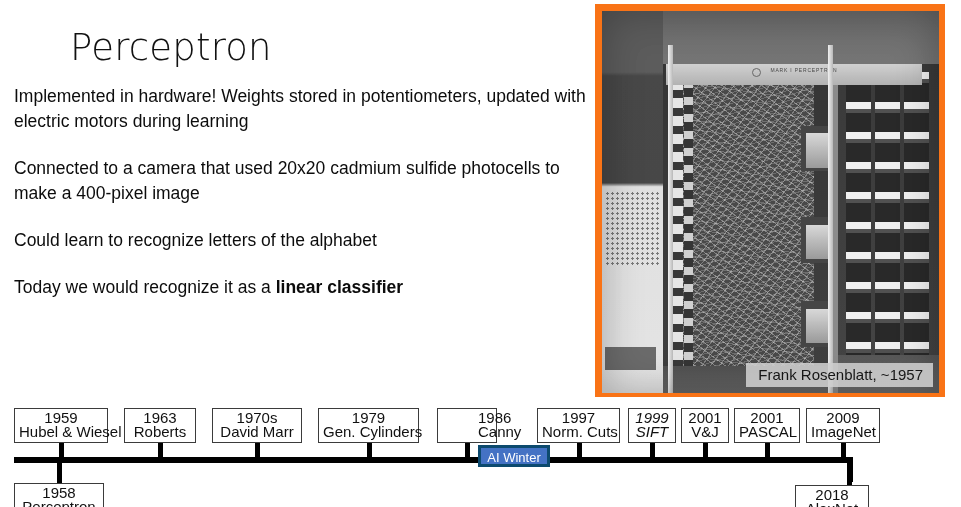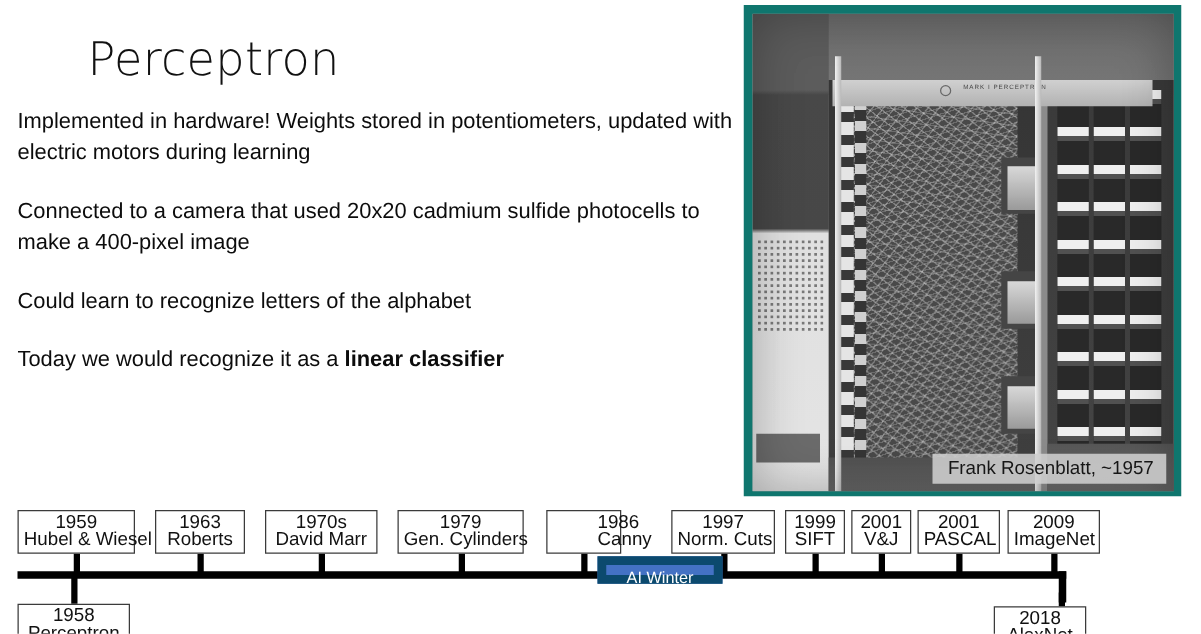--- a/index.html
+++ b/index.html
@@ -27,21 +27,21 @@
     font-size:17.5px; line-height:25px; color:#0c0c0c;
     margin-bottom:22px;
   }
   .para:last-child { margin-bottom:0; }
   .para b { font-weight:bold; }
 
   
   #photo-frame {
     position:absolute; left:595px; top:4px;
     width:350px; height:393px;
-    background:#0f766e;
+    background:#f97316;
     padding:7px 6px 4px 7px;
   }
   #photo {
     position:relative; width:100%; height:100%;
     overflow:hidden;
     background:#8d8a86;
     filter:grayscale(1) contrast(1.05);
   }
   
   .ph-wallTop { position:absolute; left:0; top:0; width:100%; height:17%;
@@ -133,22 +133,22 @@
     font-size:15px; line-height:14px; color:#111;
     font-family:"Liberation Sans", sans-serif;
     white-space:nowrap;
   }
   .tl-box .yr { display:block; }
   .tl-box .lbl { display:block; }
   .tl-stem { position:absolute; width:5px; background:#000; }
 
   #ai-winter {
     position:absolute; left:478px; top:47px;
-    width:100px; height:22px;
-    background:#4472c4; border:7px solid #0c4a6e;
+    width:72px; height:22px;
+    background:#4472c4; border:3px solid #0c4a6e;
     color:#ffffff; font-size:13px; line-height:20px;
     text-align:center; font-family:"Liberation Sans", sans-serif;
   }
 </style>
 </head>
 <body>
 
 <div id="slide-title">Perceptron</div>
 
 <div id="body-text">
@@ -231,21 +231,21 @@
       </div>
       <div class="tl-node">
         <div class="tl-stem" style="left: 577px; top: 43px; height: 18px;"></div>
         <div class="tl-box" style="left: 537px; width: 83px; top: 10px;">
           <span class="yr">1997</span>
           <span class="lbl">Norm. Cuts</span>
         </div>
       </div>
       <div class="tl-node">
         <div class="tl-stem" style="left: 650px; top: 43px; height: 18px;"></div>
-        <div class="tl-box" style="left: 628px; width: 48px; top: 10px;">
+        <div class="tl-box" style="left: 628px; width: 48px; top: 10px; font-style: italic;">
           <span class="yr">1999</span>
           <span class="lbl">SIFT</span>
         </div>
       </div>
       <div class="tl-node">
         <div class="tl-stem" style="left: 703px; top: 43px; height: 18px;"></div>
         <div class="tl-box" style="left: 681px; width: 48px; top: 10px;">
           <span class="yr">2001</span>
           <span class="lbl">V&amp;J</span>
         </div>

